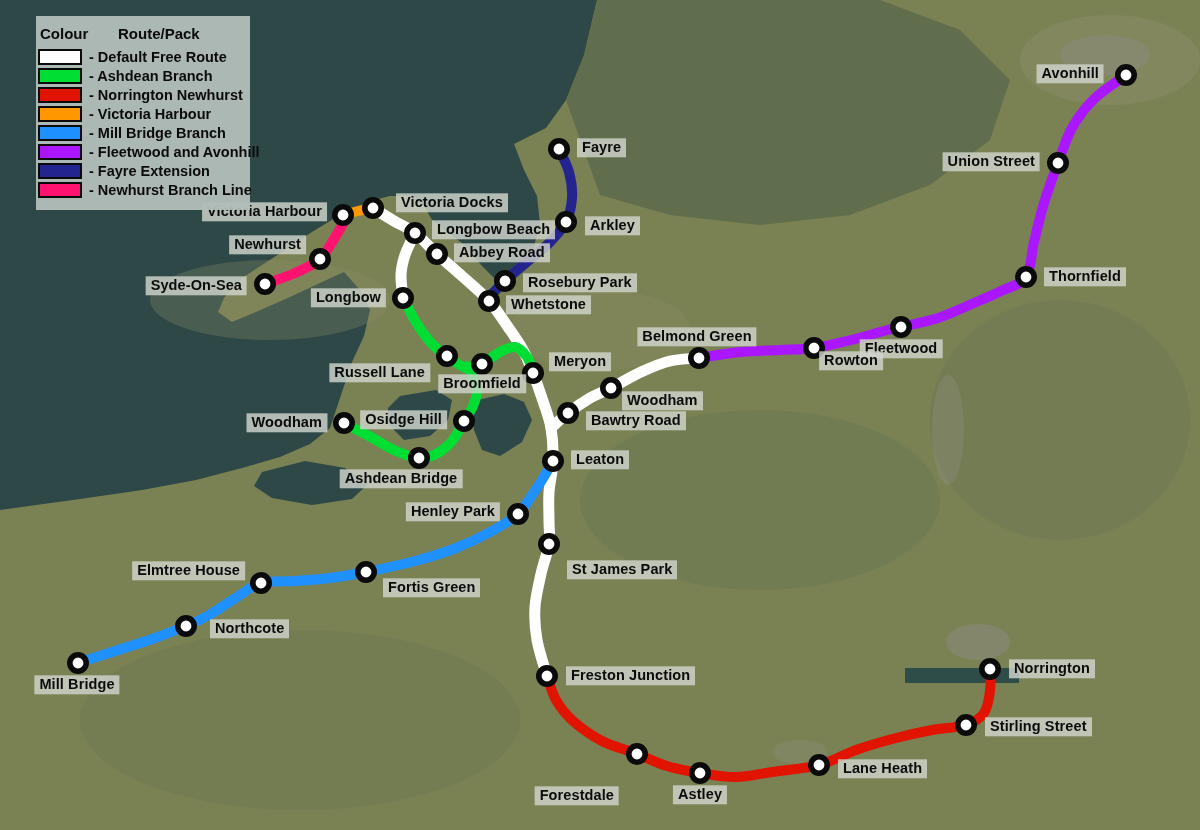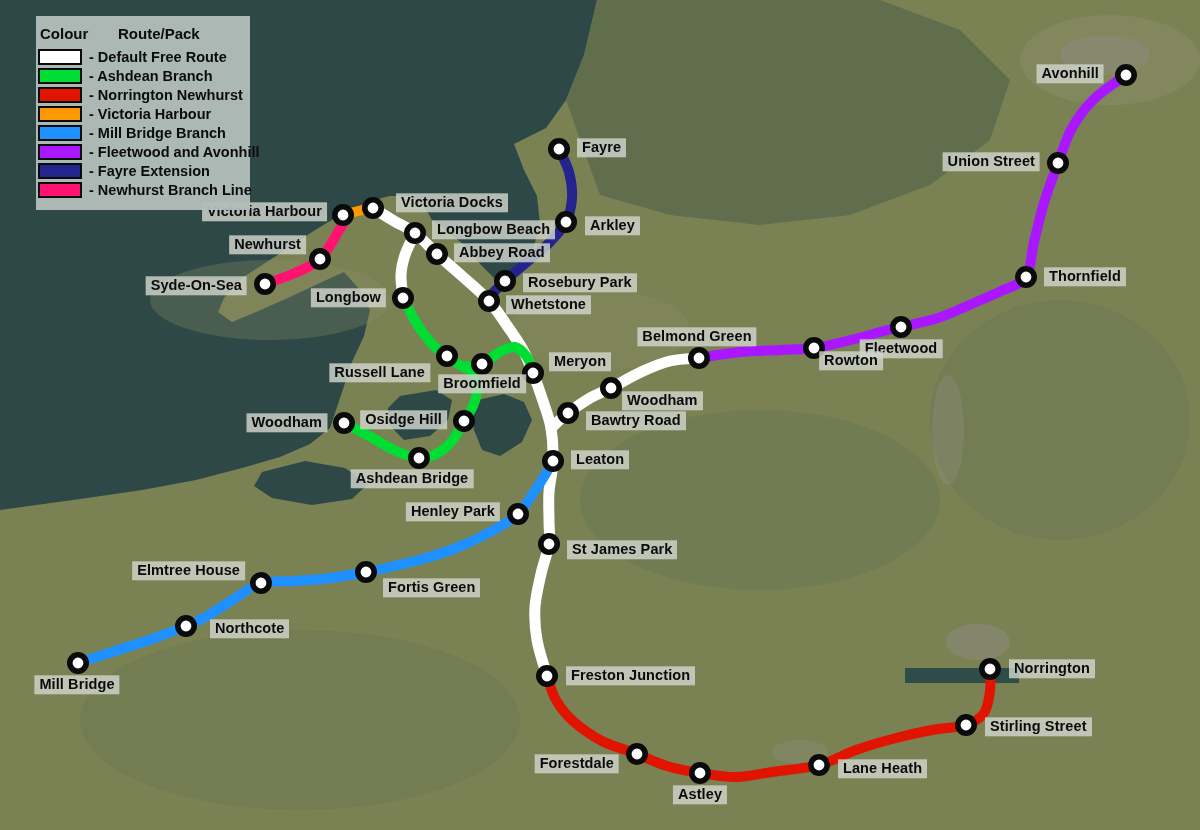--- a/index.html
+++ b/index.html
@@ -120,30 +120,30 @@
       <div class="st-label" style="left: 327px; top: 212px; transform: translate(-100%, -50%);">Victoria Harbour</div>
       <div class="st-label" style="left: 306px; top: 245px; transform: translate(-100%, -50%);">Newhurst</div>
       <div class="st-label" style="left: 247px; top: 286px; transform: translate(-100%, -50%);">Syde-On-Sea</div>
       <div class="st-label" style="left: 577px; top: 148px; transform: translate(0px, -50%);">Fayre</div>
       <div class="st-label" style="left: 585px; top: 226px; transform: translate(0px, -50%);">Arkley</div>
       <div class="st-label" style="left: 386px; top: 298px; transform: translate(-100%, -50%);">Longbow</div>
       <div class="st-label" style="left: 430px; top: 373px; transform: translate(-100%, -50%);">Russell Lane</div>
       <div class="st-label" style="left: 482px; top: 384px; transform: translate(-50%, -50%);">Broomfield</div>
       <div class="st-label" style="left: 447px; top: 420px; transform: translate(-100%, -50%);">Osidge Hill</div>
       <div class="st-label" style="left: 327px; top: 423px; transform: translate(-100%, -50%);">Woodham</div>
-      <div class="st-label" style="left: 412px; top: 479px; transform: translate(-50%, -50%);">Ashdean Bridge</div>
+      <div class="st-label" style="left: 401px; top: 479px; transform: translate(-50%, -50%);">Ashdean Bridge</div>
       <div class="st-label" style="left: 571px; top: 460px; transform: translate(0px, -50%);">Leaton</div>
       <div class="st-label" style="left: 500px; top: 512px; transform: translate(-100%, -50%); text-align: center;">Henley Park</div>
-      <div class="st-label" style="left: 567px; top: 550px; transform: translate(0px, -50%);">St James Park</div>
+      <div class="st-label" style="left: 567px; top: 570px; transform: translate(0px, -50%);">St James Park</div>
       <div class="st-label" style="left: 383px; top: 588px; transform: translate(0px, -50%);">Fortis Green</div>
       <div class="st-label" style="left: 245px; top: 571px; transform: translate(-100%, -50%);">Elmtree House</div>
       <div class="st-label" style="left: 210px; top: 629px; transform: translate(0px, -50%); text-align: right;">Northcote</div>
       <div class="st-label" style="left: 77px; top: 685px; transform: translate(-50%, -50%);">Mill Bridge</div>
       <div class="st-label" style="left: 566px; top: 676px; transform: translate(0px, -50%);">Freston Junction</div>
-      <div class="st-label" style="left: 619px; top: 764px; transform: translate(-100%, -50%);">Forestdale</div>
+      <div class="st-label" style="left: 619px; top: 796px; transform: translate(-100%, -50%);">Forestdale</div>
       <div class="st-label" style="left: 700px; top: 795px; transform: translate(-50%, -50%);">Astley</div>
       <div class="st-label" style="left: 838px; top: 769px; transform: translate(0px, -50%);">Lane Heath</div>
       <div class="st-label" style="left: 985px; top: 727px; transform: translate(0px, -50%);">Stirling Street</div>
       <div class="st-label" style="left: 1009px; top: 669px; transform: translate(0px, -50%);">Norrington</div>
     </div>
 
   <div class="legend">
     <div class="legend-head">
       <div class="h1">Colour</div>
       <div class="h2">Route/Pack</div>

